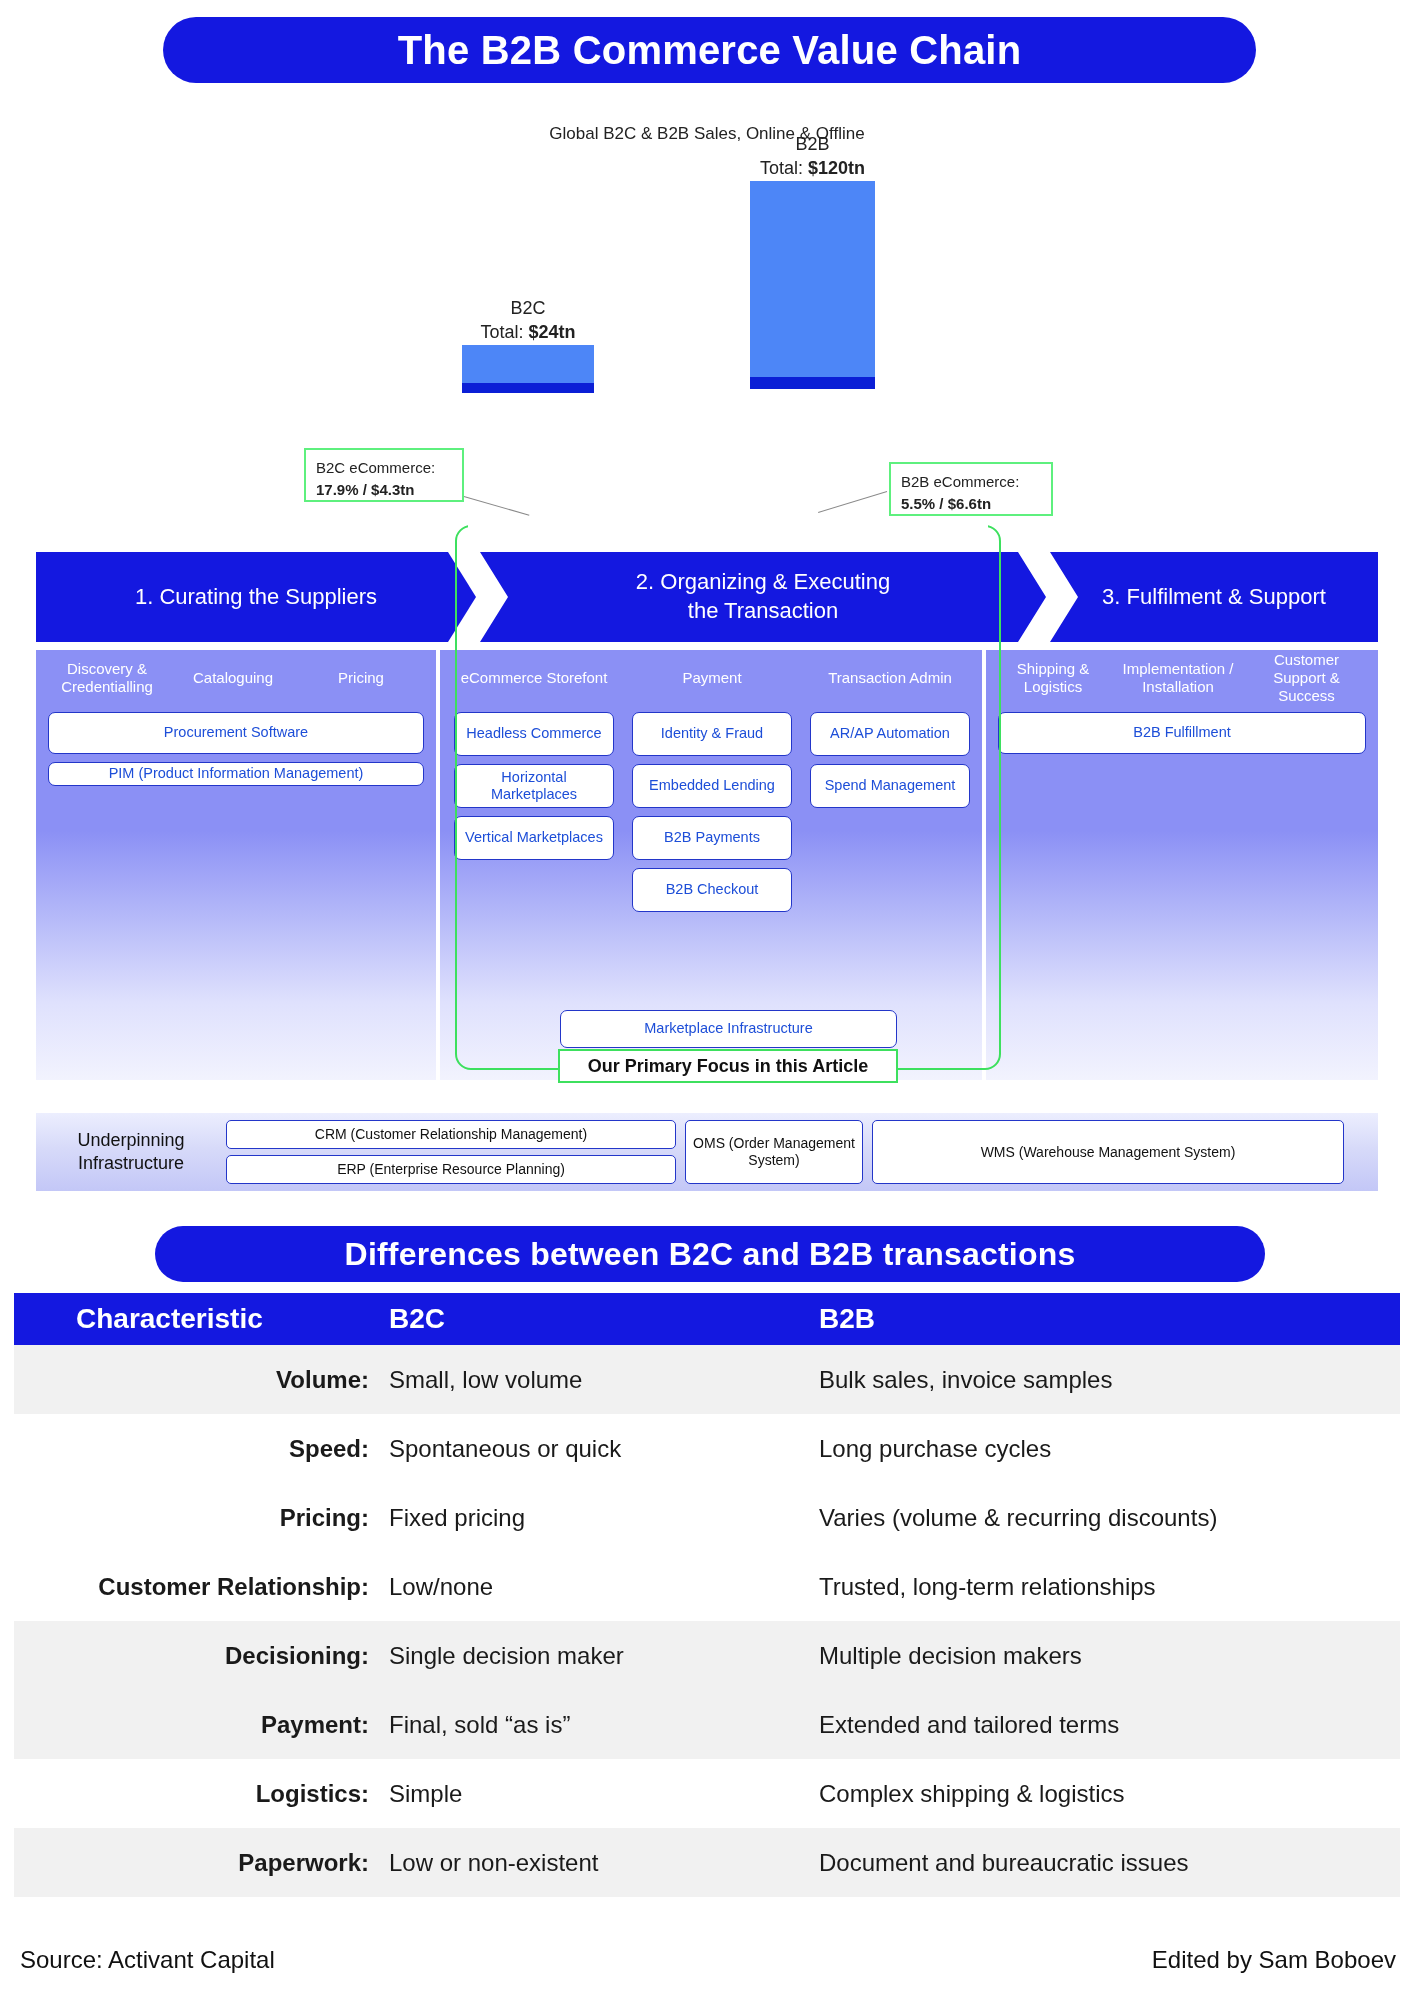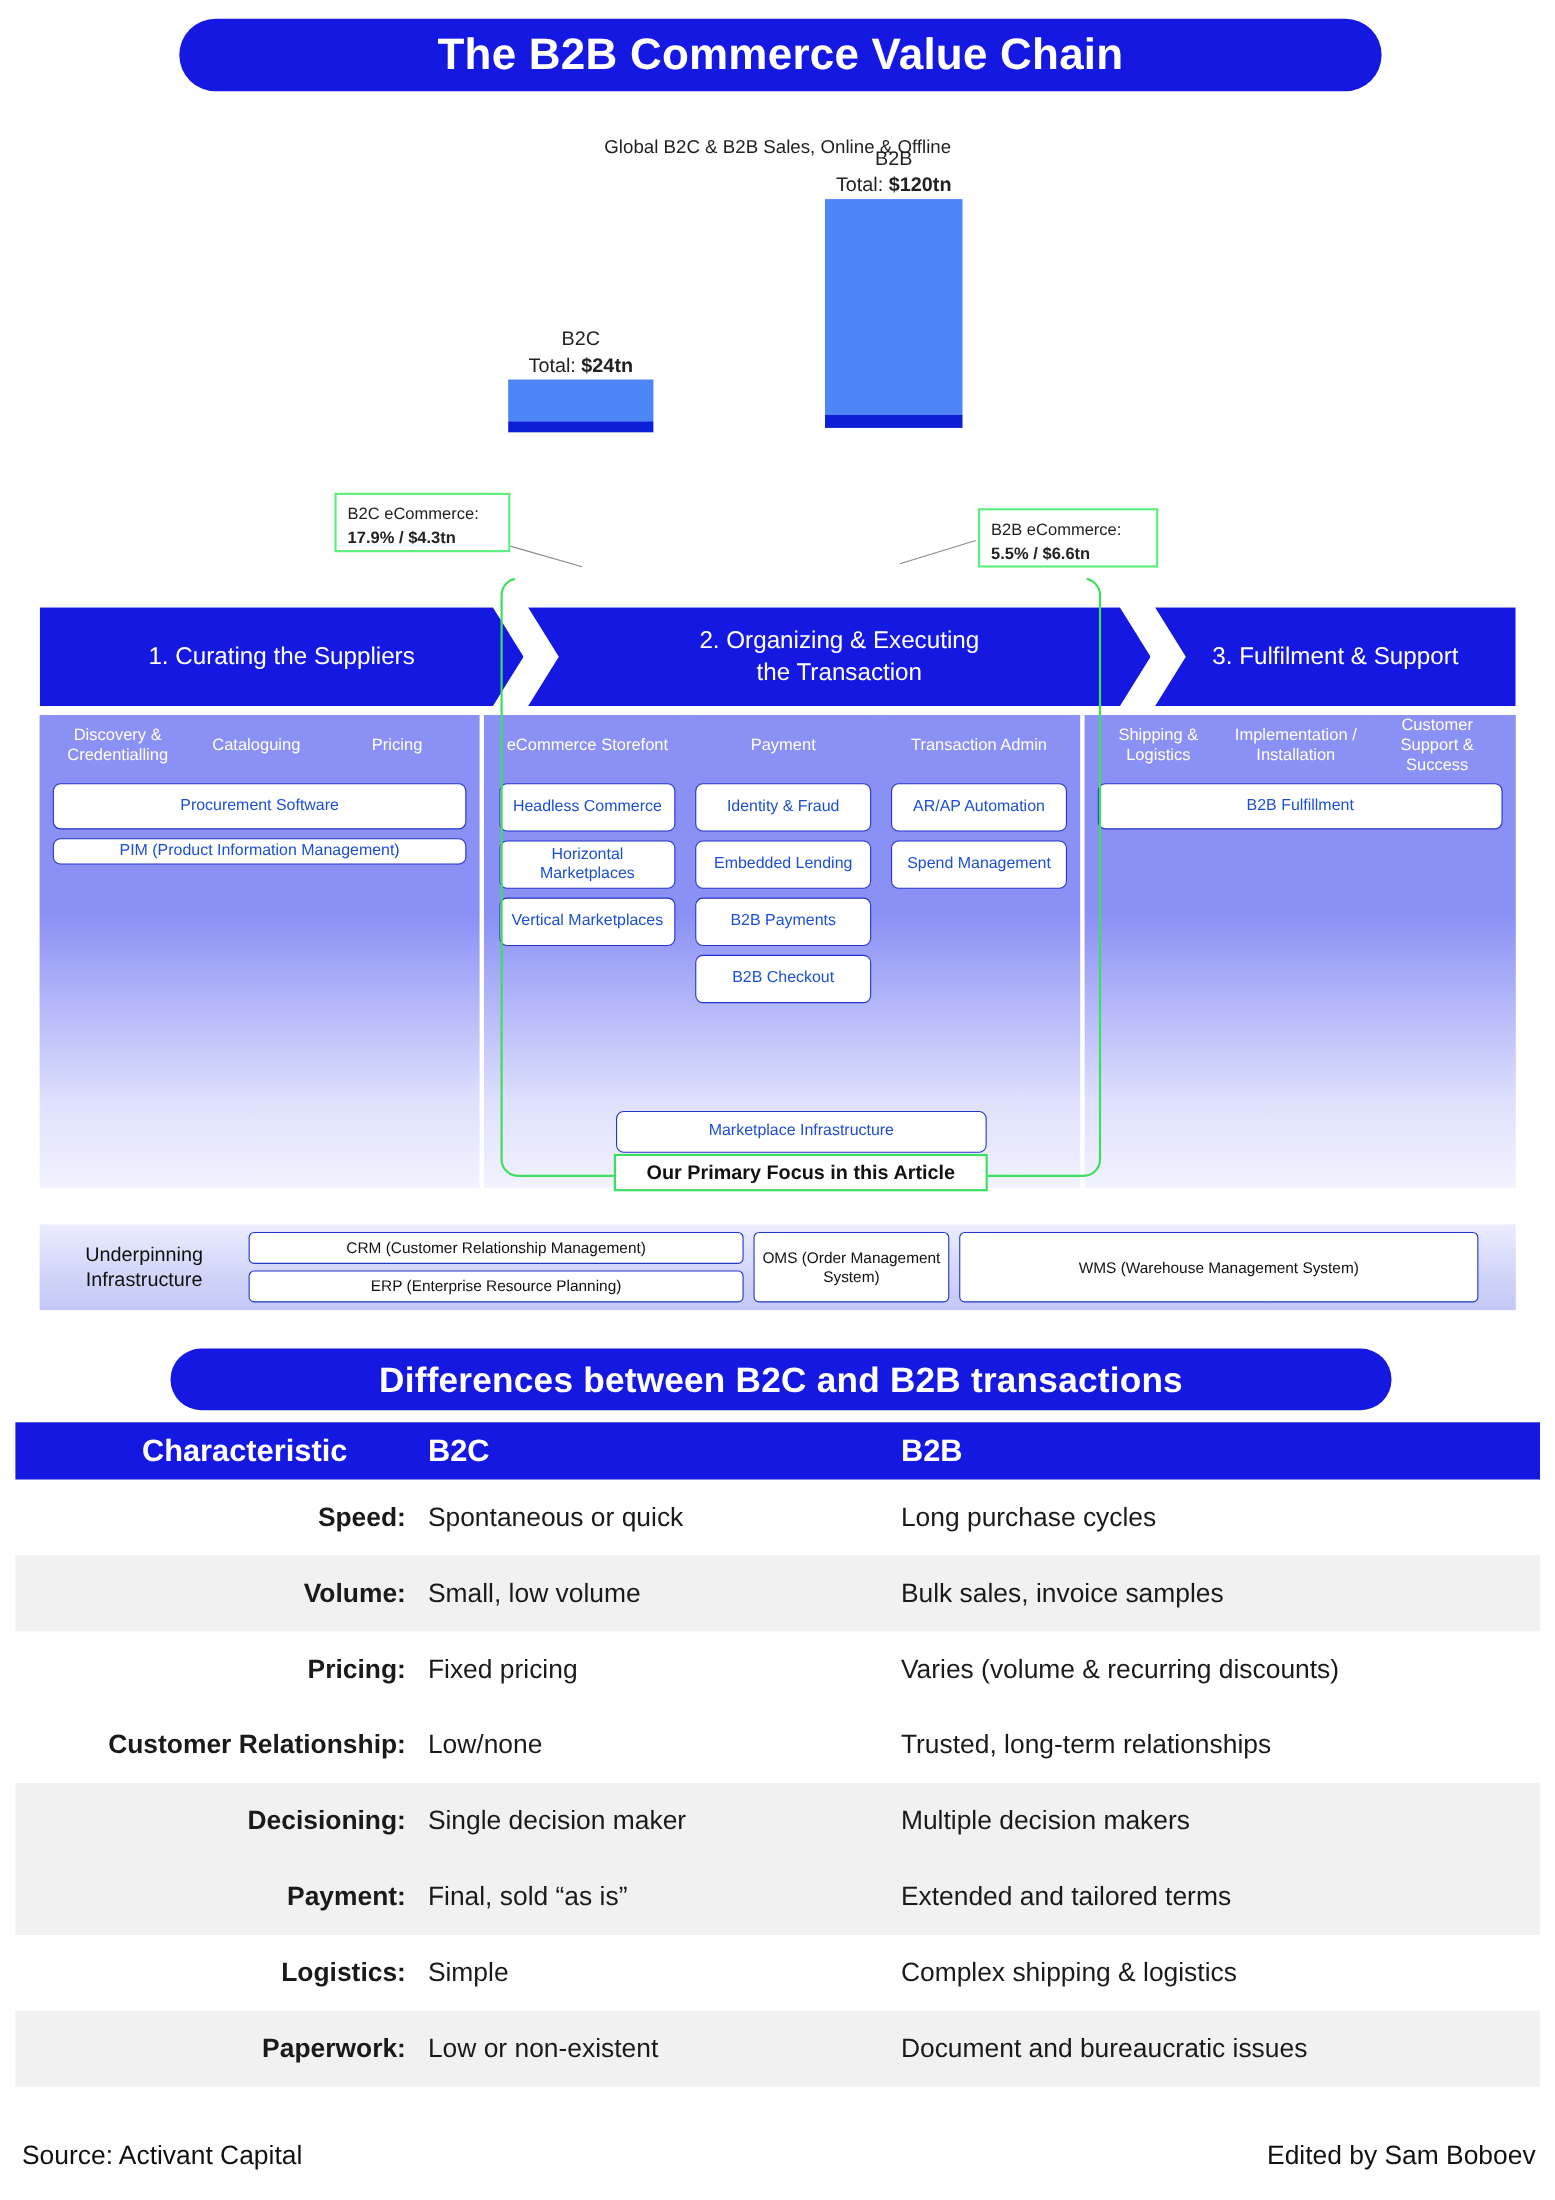--- a/index.html
+++ b/index.html
@@ -121,21 +121,21 @@
   }
   
   #cmp{position:absolute;left:14px;top:1293px;width:1386px;}
   #cmp-head{
     background:#1418e0;color:#fff;height:52px;display:flex;align-items:center;
     font-size:28px;font-weight:bold;
   }
   .c1{width:375px;text-align:right;padding-right:20px;box-sizing:border-box;}
   .c2{width:430px;box-sizing:border-box;}
   .c3{flex:1;box-sizing:border-box;}
-  #cmp-head .c1{text-align:left;padding-left:115px;}
+  #cmp-head .c1{text-align:left;padding-left:62px;}
   .cmp-row{display:flex;align-items:center;height:69px;font-size:24px;}
   .cmp-row.alt{background:#f1f1f1;}
   .cmp-row .c1{font-weight:bold;}
   
   #footer{
     position:absolute;left:20px;top:1946px;width:1376px;
     display:flex;justify-content:space-between;font-size:24px;color:#111;
   }
 </style>
 </head>
@@ -278,30 +278,30 @@
 
 <div class="pill" id="table-title-pill">Differences between B2C and B2B transactions</div>
 
 <div id="cmp">
   <div id="cmp-head">
     <div class="c1">Characteristic</div>
     <div class="c2">B2C</div>
     <div class="c3">B2B</div>
   </div>
 
+  <div class="cmp-row alt">
+    <div class="c1">Volume:</div>
+    <div class="c2">Small, low volume</div>
+    <div class="c3">Bulk sales, invoice samples</div>
+  </div>
   <div class="cmp-row">
     <div class="c1">Speed:</div>
     <div class="c2">Spontaneous or quick</div>
     <div class="c3">Long purchase cycles</div>
   </div>
-  <div class="cmp-row alt">
-    <div class="c1">Volume:</div>
-    <div class="c2">Small, low volume</div>
-    <div class="c3">Bulk sales, invoice samples</div>
-  </div>
   <div class="cmp-row">
     <div class="c1">Pricing:</div>
     <div class="c2">Fixed pricing</div>
     <div class="c3">Varies (volume &amp; recurring discounts)</div>
   </div>
   <div class="cmp-row">
     <div class="c1">Customer Relationship:</div>
     <div class="c2">Low/none</div>
     <div class="c3">Trusted, long-term relationships</div>
   </div>

